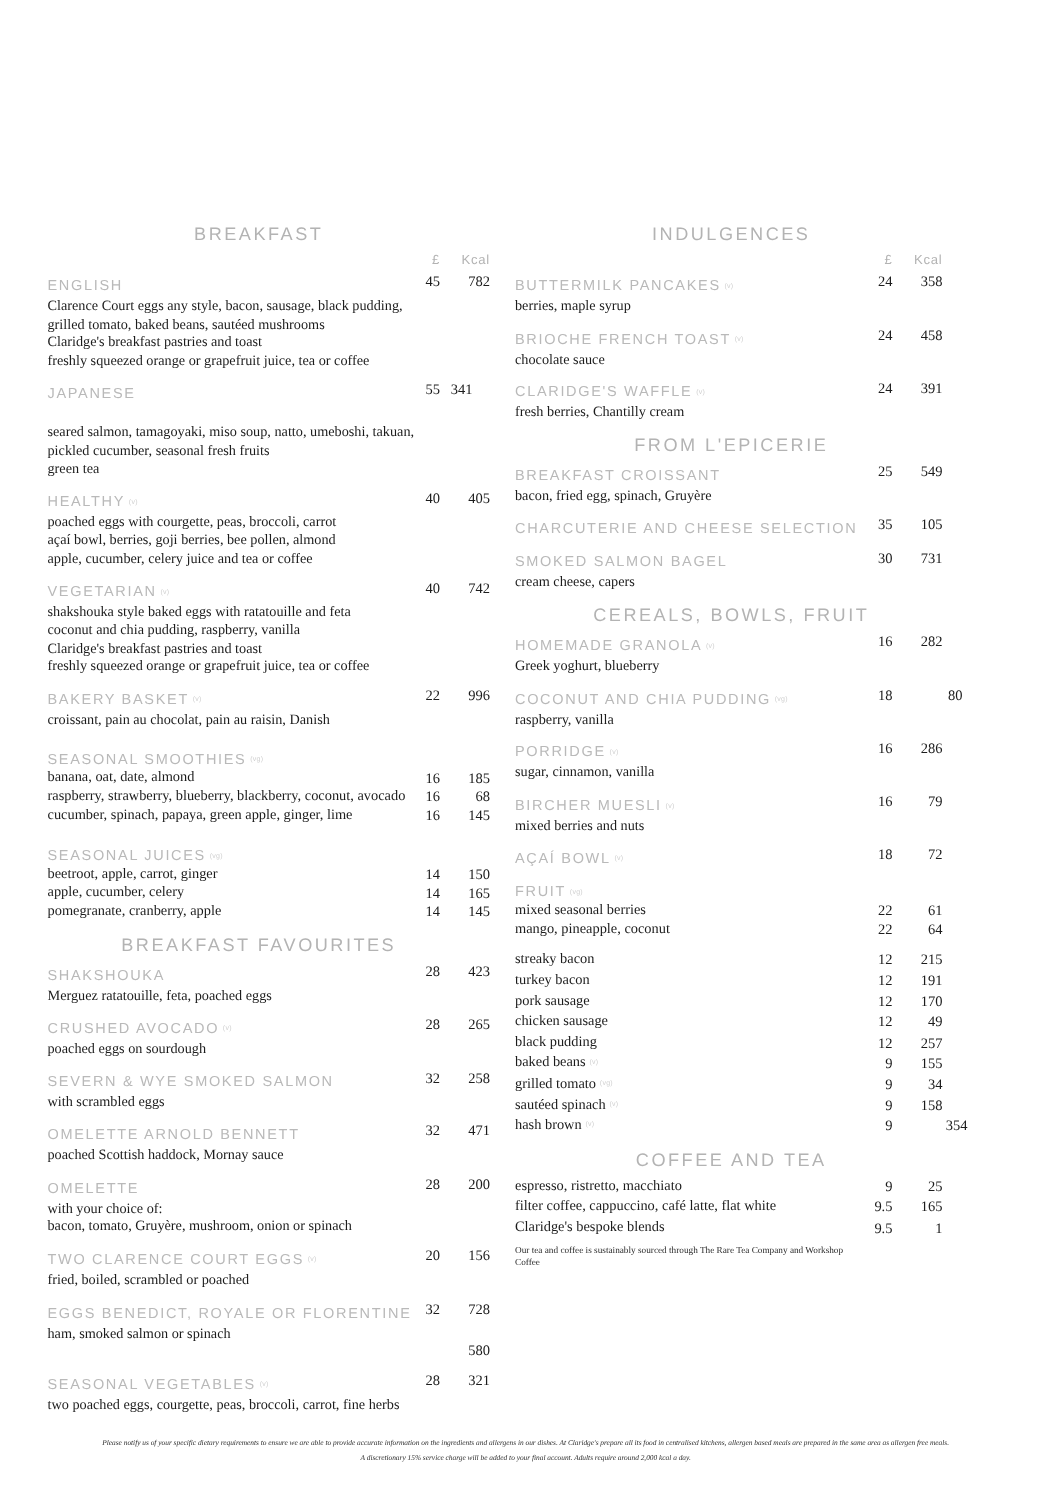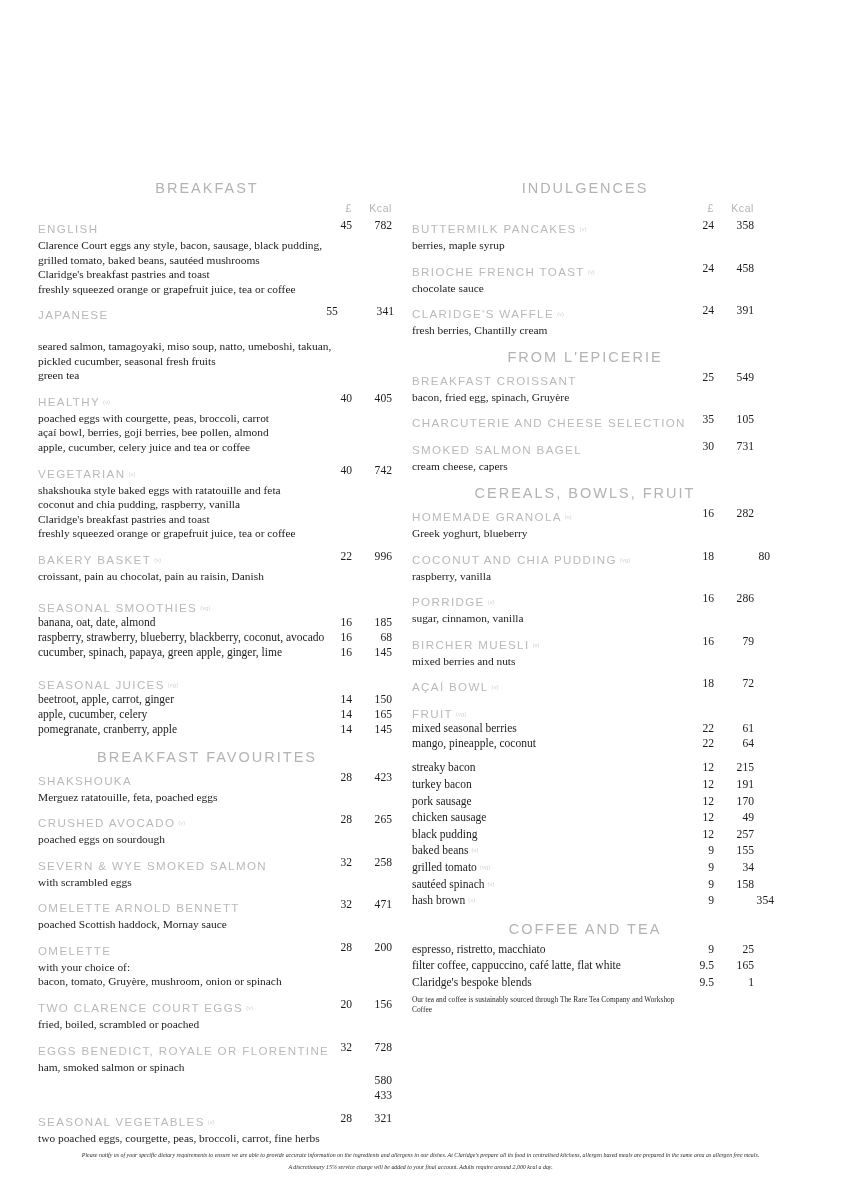--- a/index.html
+++ b/index.html
@@ -166,21 +166,21 @@
         <div class="item">
           <div class="item-head"><span class="item-name">ENGLISH</span><span class="pk" style="left: 274px; width: 40px;">45</span><span class="pk" style="left: 314px; width: 40px;">782</span></div>
           <div class="desc">
             <div class="desc-line">Clarence Court eggs any style, bacon, sausage, black pudding,</div>
             <div class="desc-line">grilled tomato, baked beans, sautéed mushrooms</div>
             <div class="desc-line">Claridge's breakfast pastries and toast</div>
             <div class="desc-line">freshly squeezed orange or grapefruit juice, tea or coffee</div>
           </div>
         </div>
         <div class="item">
-          <div class="item-head"><span class="item-name">JAPANESE</span><span class="pk" style="left: 274px; width: 40px; text-align: center;">55</span><span class="pk" style="left: 316px; width: 40px;">341</span></div>
+          <div class="item-head"><span class="item-name">JAPANESE</span><span class="pk" style="left: 274px; width: 40px;">55</span><span class="pk" style="left: 300px; width: 40px;">341</span></div>
           <div class="desc">
             <div class="desc-line">&nbsp;</div>
             <div class="desc-line">seared salmon, tamagoyaki, miso soup, natto, umeboshi, takuan,</div>
             <div class="desc-line">pickled cucumber, seasonal fresh fruits</div>
             <div class="desc-line">green tea</div>
           </div>
         </div>
         <div class="item">
           <div class="item-head"><span class="item-name">HEALTHY</span><span class="diet">(v)</span><span class="pk" style="left: 274px; width: 40px;">40</span><span class="pk" style="left: 314px; width: 40px;">405</span></div>
           <div class="desc">
@@ -278,23 +278,20 @@
             <div class="desc-line">fried, boiled, scrambled or poached</div>
           </div>
         </div>
         <div class="item">
           <div class="item-head"><span class="item-name">EGGS BENEDICT, ROYALE OR FLORENTINE</span><span class="pk" style="left: 274px; width: 40px;">32</span><span class="pk" style="left: 314px; width: 40px;">728</span></div>
           <div class="desc">
             <div class="desc-line">ham, smoked salmon or spinach</div>
           </div>
           <div class="plain-row" style="height: 14.6px;">
             <span class="pk" style="left: 314px; width: 40px;">580</span>
-          </div>
-          <div class="plain-row" style="height: 14.6px;">
-            <span class="pk" style="left: 314px; width: 40px;">433</span>
           </div>
         </div>
         <div class="item">
           <div class="item-head"><span class="item-name">SEASONAL VEGETABLES</span><span class="diet">(v)</span><span class="pk" style="left: 274px; width: 40px;">28</span><span class="pk" style="left: 314px; width: 40px;">321</span></div>
           <div class="desc">
             <div class="desc-line">two poached eggs, courgette, peas, broccoli, carrot, fine herbs</div>
           </div>
         </div>
       </div>
     <div class="col col-right" id="col-right">

